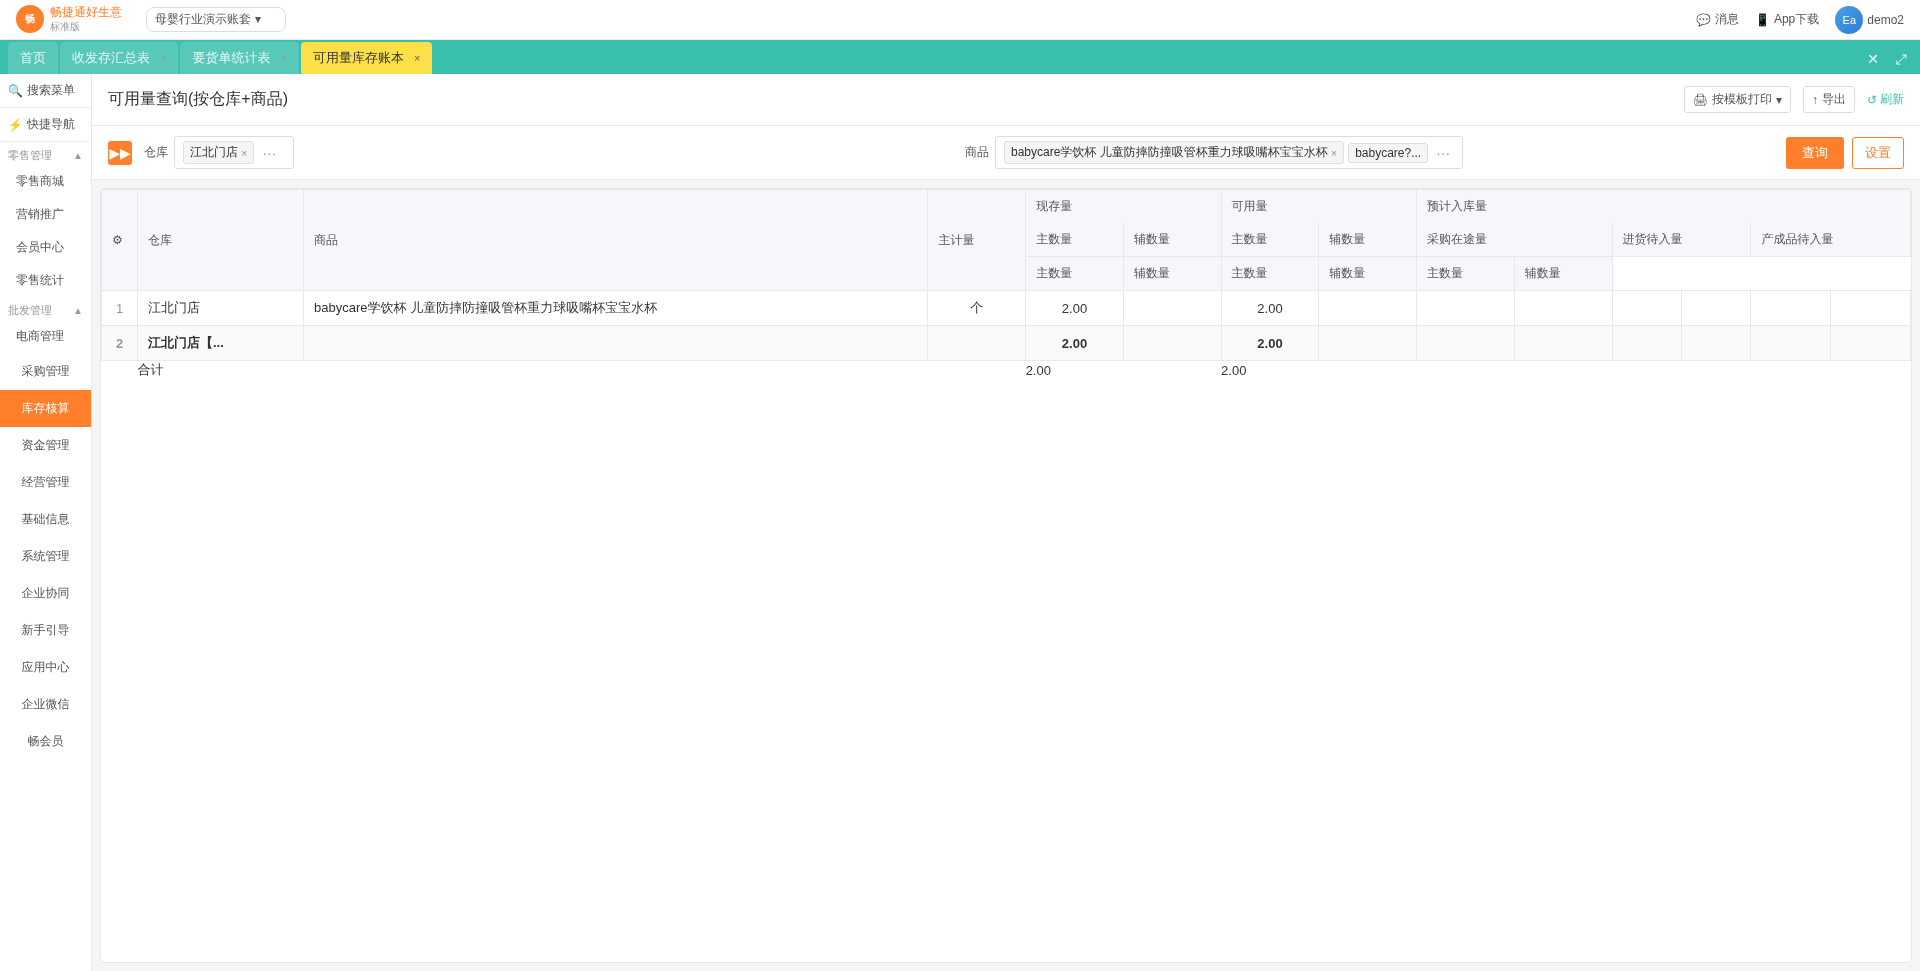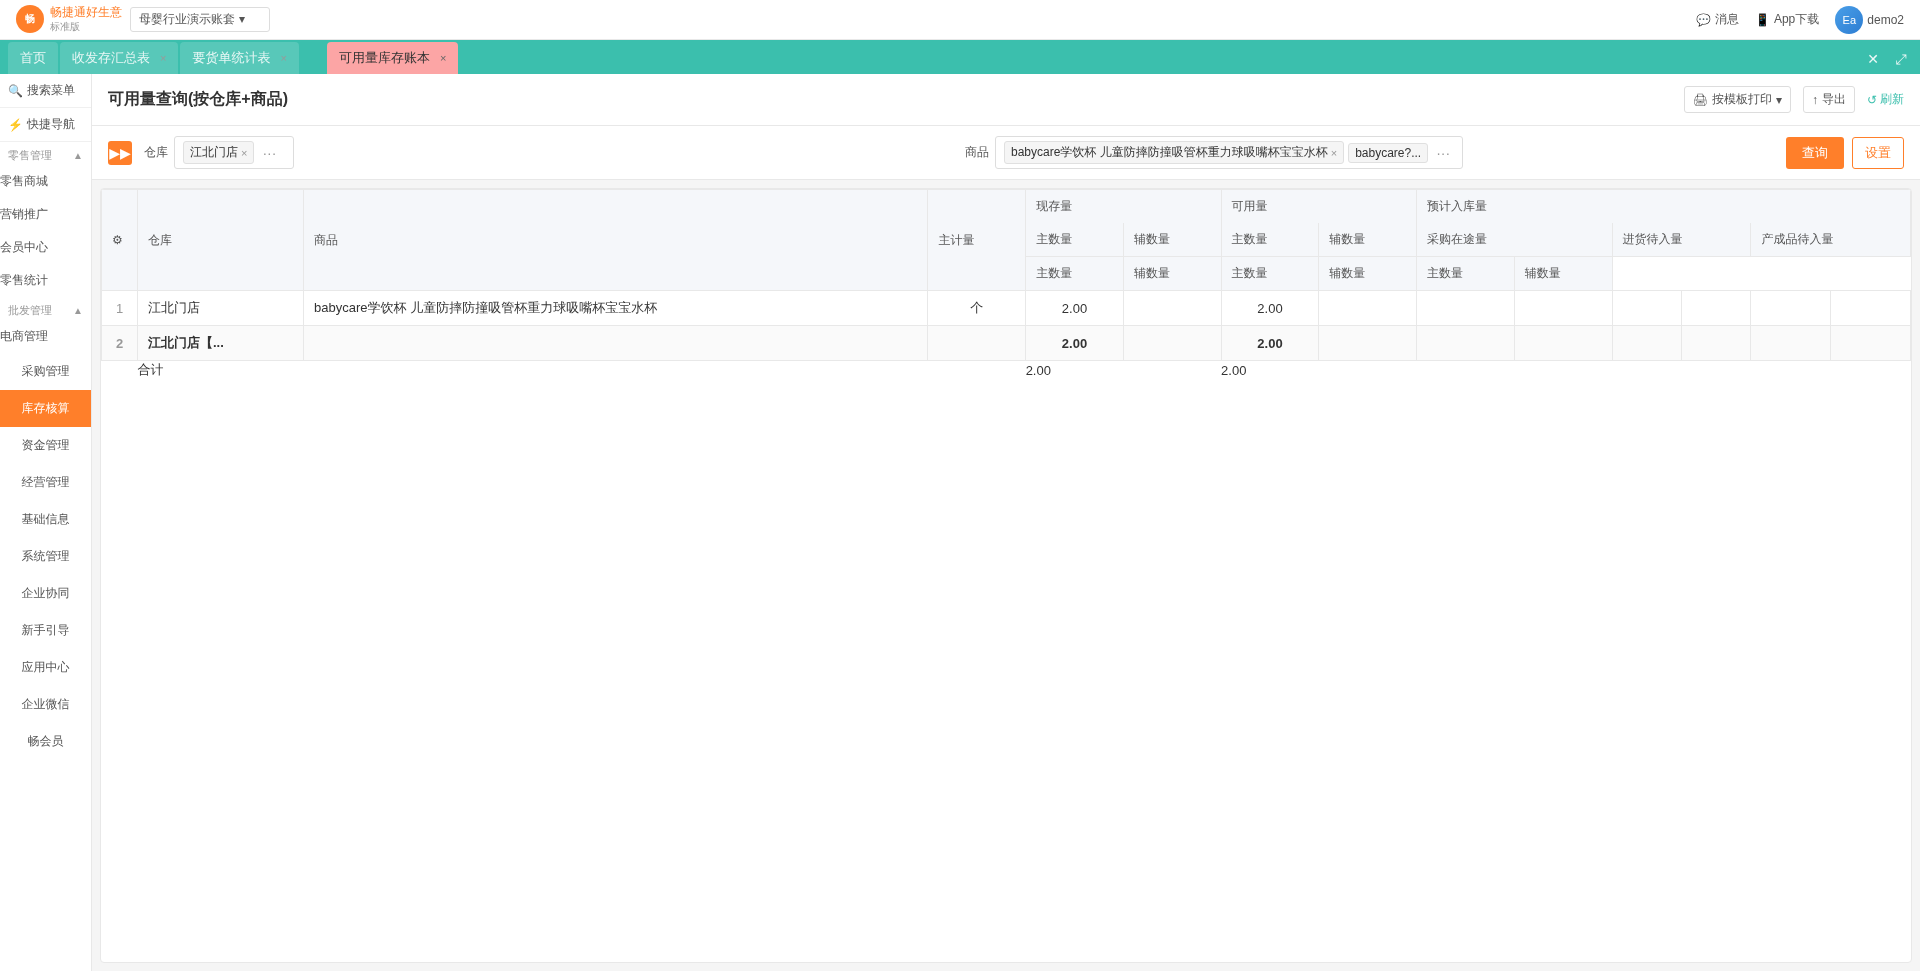--- a/index.html
+++ b/index.html
@@ -5,54 +5,54 @@
     * { box-sizing: border-box; margin: 0; padding: 0; }
     body { font-family: 'Microsoft YaHei', Arial, sans-serif; font-size: 13px; background: #f5f5f5; color: #333; display: flex; flex-direction: column; height: 971px; overflow: hidden; }
 
     
     .top-bar { height: 40px; background: #fff; display: flex; align-items: center; justify-content: space-between; padding: 0 16px; border-bottom: 1px solid #e8e8e8; flex-shrink: 0; }
     .top-bar-left { display: flex; align-items: center; gap: 8px; }
     .brand-logo { display: flex; align-items: center; gap: 6px; }
     .brand-icon { width: 28px; height: 28px; background: #ff7f2a; border-radius: 50%; display: flex; align-items: center; justify-content: center; color: #fff; font-size: 10px; font-weight: bold; }
     .brand-name { color: #ff7f2a; font-size: 12px; font-weight: normal; line-height: 1.2; }
     .brand-sub { color: #999; font-size: 10px; }
-    .tenant-select { display: flex; align-items: center; gap: 4px; border: 1px solid #ddd; border-radius: 3px; padding: 3px 8px; cursor: pointer; color: #555; font-size: 12px; min-width: 140px; }
+    .tenant-select { display: flex; align-items: center; gap: 4px; border: 1px solid #ddd; border-radius: 8px; padding: 3px 8px; cursor: pointer; color: #555; font-size: 12px; min-width: 140px; margin-left: 16px; }
     .top-bar-right { display: flex; align-items: center; gap: 16px; }
     .top-right-item { display: flex; align-items: center; gap: 4px; cursor: pointer; color: #555; font-size: 12px; }
     .user-avatar { width: 28px; height: 28px; border-radius: 50%; background: linear-gradient(135deg, #4a9fe8, #2d7dd2); display: flex; align-items: center; justify-content: center; color: #fff; font-size: 11px; }
 
     
     .tab-bar { height: 34px; background: #3bbfad; display: flex; align-items: flex-end; padding: 0 8px; flex-shrink: 0; gap: 2px; }
     .tab { height: 32px; display: flex; align-items: center; gap: 6px; padding: 0 12px; border-radius: 4px 4px 0 0; cursor: pointer; font-size: 13px; color: rgba(255,255,255,0.85); background: rgba(255,255,255,0.15); }
-    .tab.active { background: #fca5a5; color: #333; margin-left: 26px; }
+    .tab.active { background: #fde047; color: #333; }
     .tab .tab-close { color: #999; font-size: 11px; cursor: pointer; margin-left: 4px; }
     .tab.active .tab-close { color: #666; }
     .tab-spacer { flex: 1; }
     .tab-actions { display: flex; align-items: center; gap: 6px; padding-bottom: 4px; }
     .tab-action-btn { width: 22px; height: 22px; display: flex; align-items: center; justify-content: center; color: rgba(255,255,255,0.9); cursor: pointer; font-size: 14px; }
 
     
     .main-layout { display: flex; flex: 1; overflow: hidden; }
 
     
     .sidebar { width: 92px; background: #fff; border-right: 1px solid #e8e8e8; display: flex; flex-direction: column; flex-shrink: 0; overflow-y: auto; }
     .sidebar-item { display: flex; flex-direction: column; align-items: center; padding: 10px 5px; cursor: pointer; color: #555; font-size: 12px; gap: 4px; border-bottom: none; }
     .sidebar-item.active { background: #ff7f2a; color: #fff; }
     .sidebar-section { padding: 6px 8px 2px; color: #999; font-size: 11px; display: flex; justify-content: space-between; align-items: center; }
     .sidebar-section .arrow { font-size: 10px; }
-    .sidebar-group-item { padding: 8px 0; cursor: pointer; font-size: 12px; color: #555; }
+    .sidebar-group-item { padding: 8px 16px; cursor: pointer; font-size: 12px; color: #555; }
     .search-menu { padding: 8px; color: #555; font-size: 12px; display: flex; align-items: center; gap: 4px; cursor: pointer; border-bottom: 1px solid #f0f0f0; }
     .quick-nav { padding: 8px; color: #555; font-size: 12px; display: flex; align-items: center; gap: 4px; cursor: pointer; border-bottom: 1px solid #f0f0f0; }
 
     
     .content { flex: 1; display: flex; flex-direction: column; overflow: hidden; background: #f5f5f5; }
 
     
     .page-header { background: #fff; padding: 12px 16px; display: flex; align-items: center; justify-content: space-between; border-bottom: 1px solid #e8e8e8; flex-shrink: 0; }
-    .page-title { font-size: 16px; font-weight: bold; color: #333; }
+    .page-title { font-size: 16px; font-weight: normal; color: #333; }
     .page-header-actions { display: flex; align-items: center; gap: 12px; }
     .header-btn { display: flex; align-items: center; gap: 4px; color: #555; font-size: 12px; cursor: pointer; padding: 4px 8px; border: 1px solid #ddd; border-radius: 3px; background: #fff; }
     .refresh-btn { color: #3bbfad; cursor: pointer; font-size: 12px; display: flex; align-items: center; gap: 3px; }
 
     
     .filter-bar { background: #fff; padding: 10px 16px; display: flex; align-items: center; gap: 12px; border-bottom: 1px solid #e8e8e8; flex-shrink: 0; }
     .filter-toggle { width: 24px; height: 24px; background: #ff7f2a; color: #fff; display: flex; align-items: center; justify-content: center; cursor: pointer; border-radius: 3px; font-size: 14px; }
     .filter-group { display: flex; align-items: center; gap: 6px; flex: 1; }
     .filter-label { color: #555; font-size: 12px; flex-shrink: 0; }
     .filter-value-box { display: flex; align-items: center; gap: 4px; border: 1px solid #ddd; border-radius: 3px; padding: 4px 8px; min-width: 120px; background: #fff; font-size: 12px; color: #333; }

